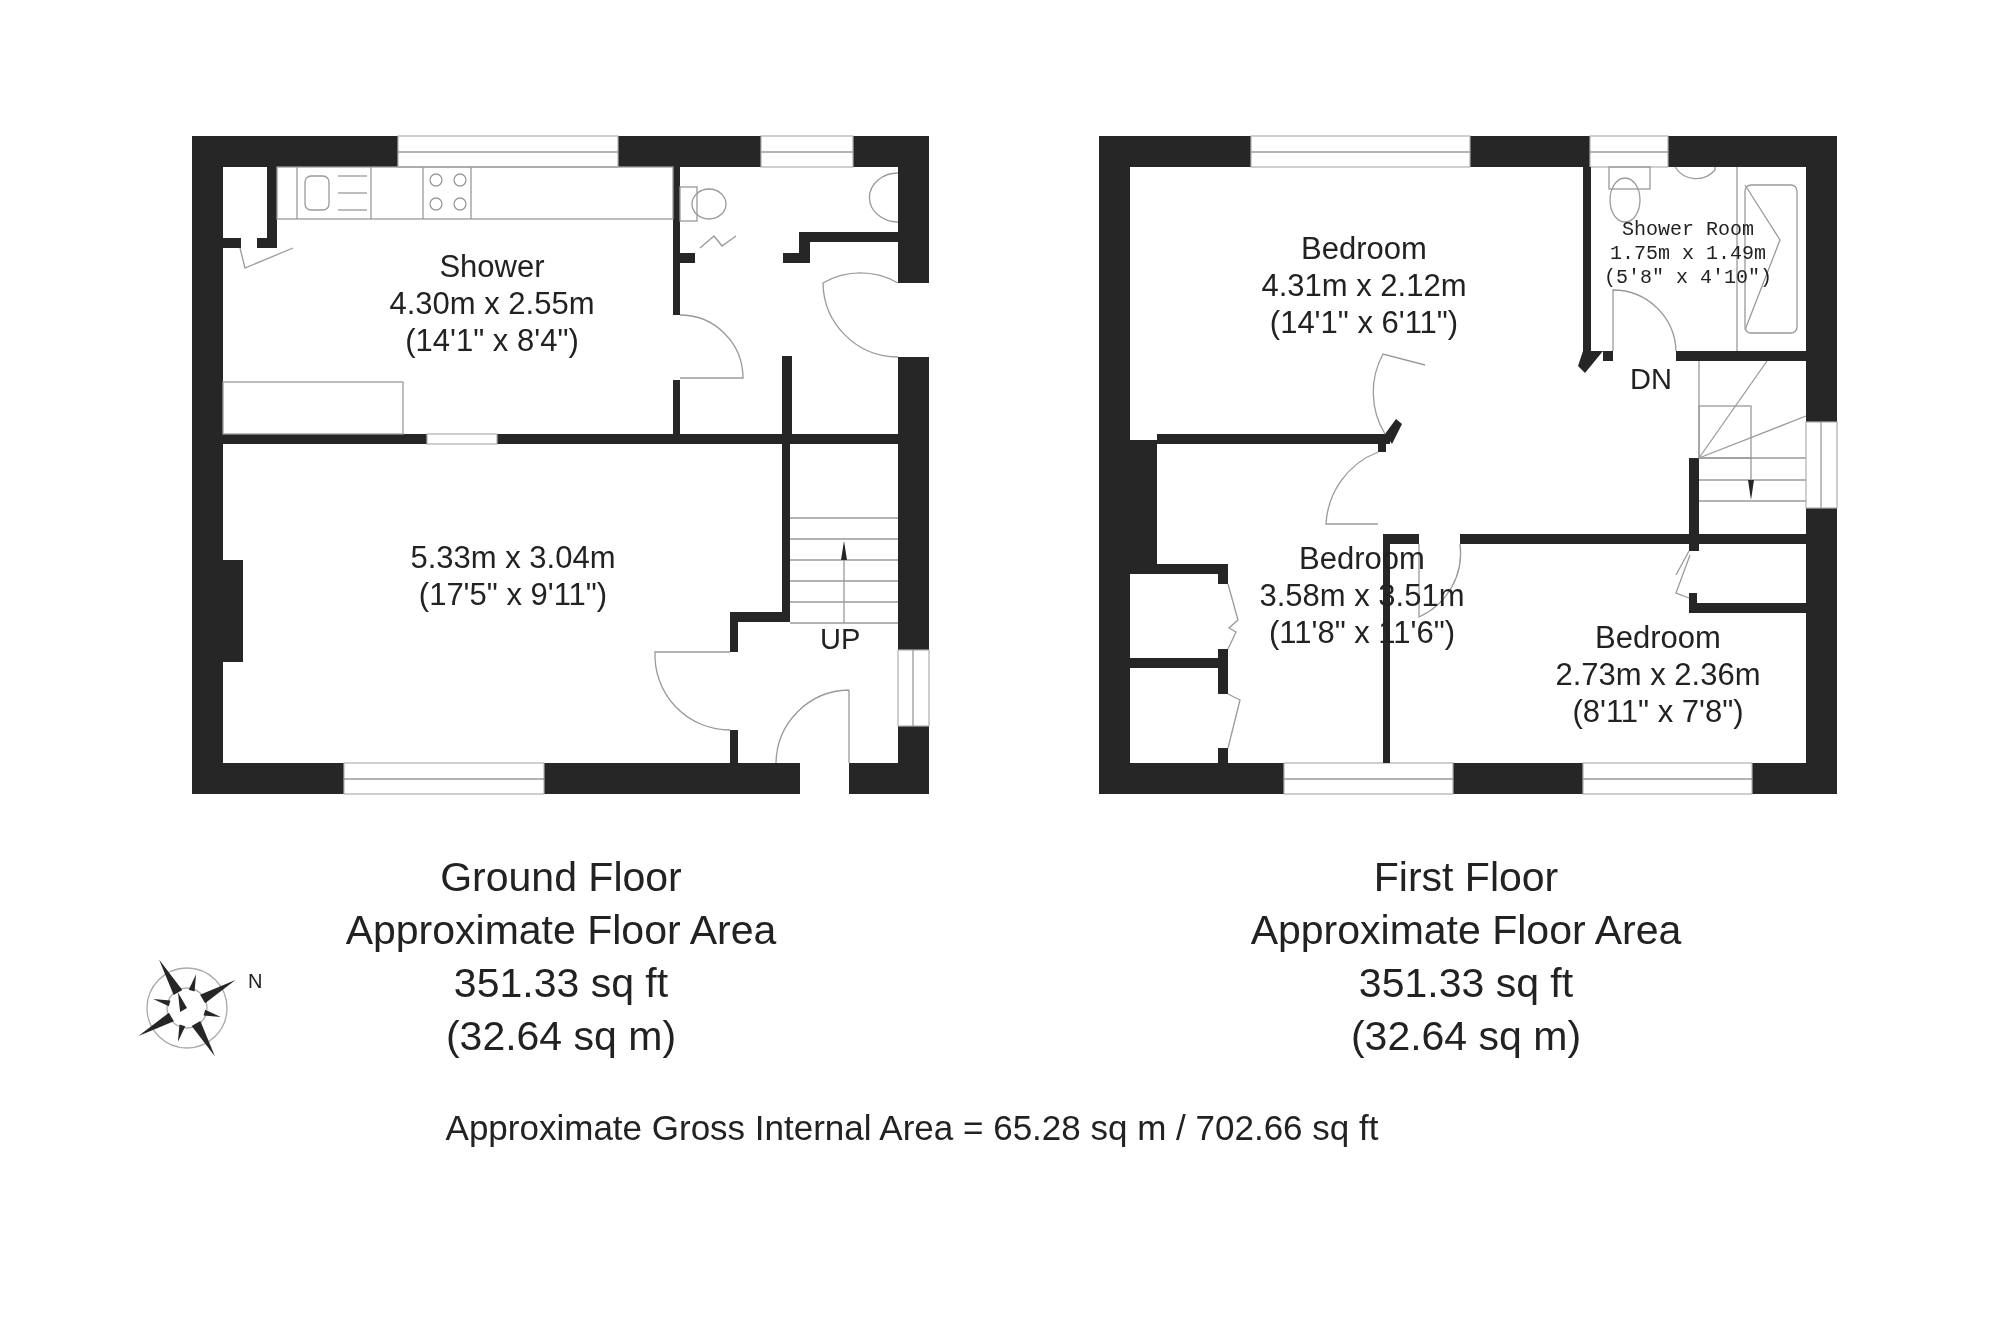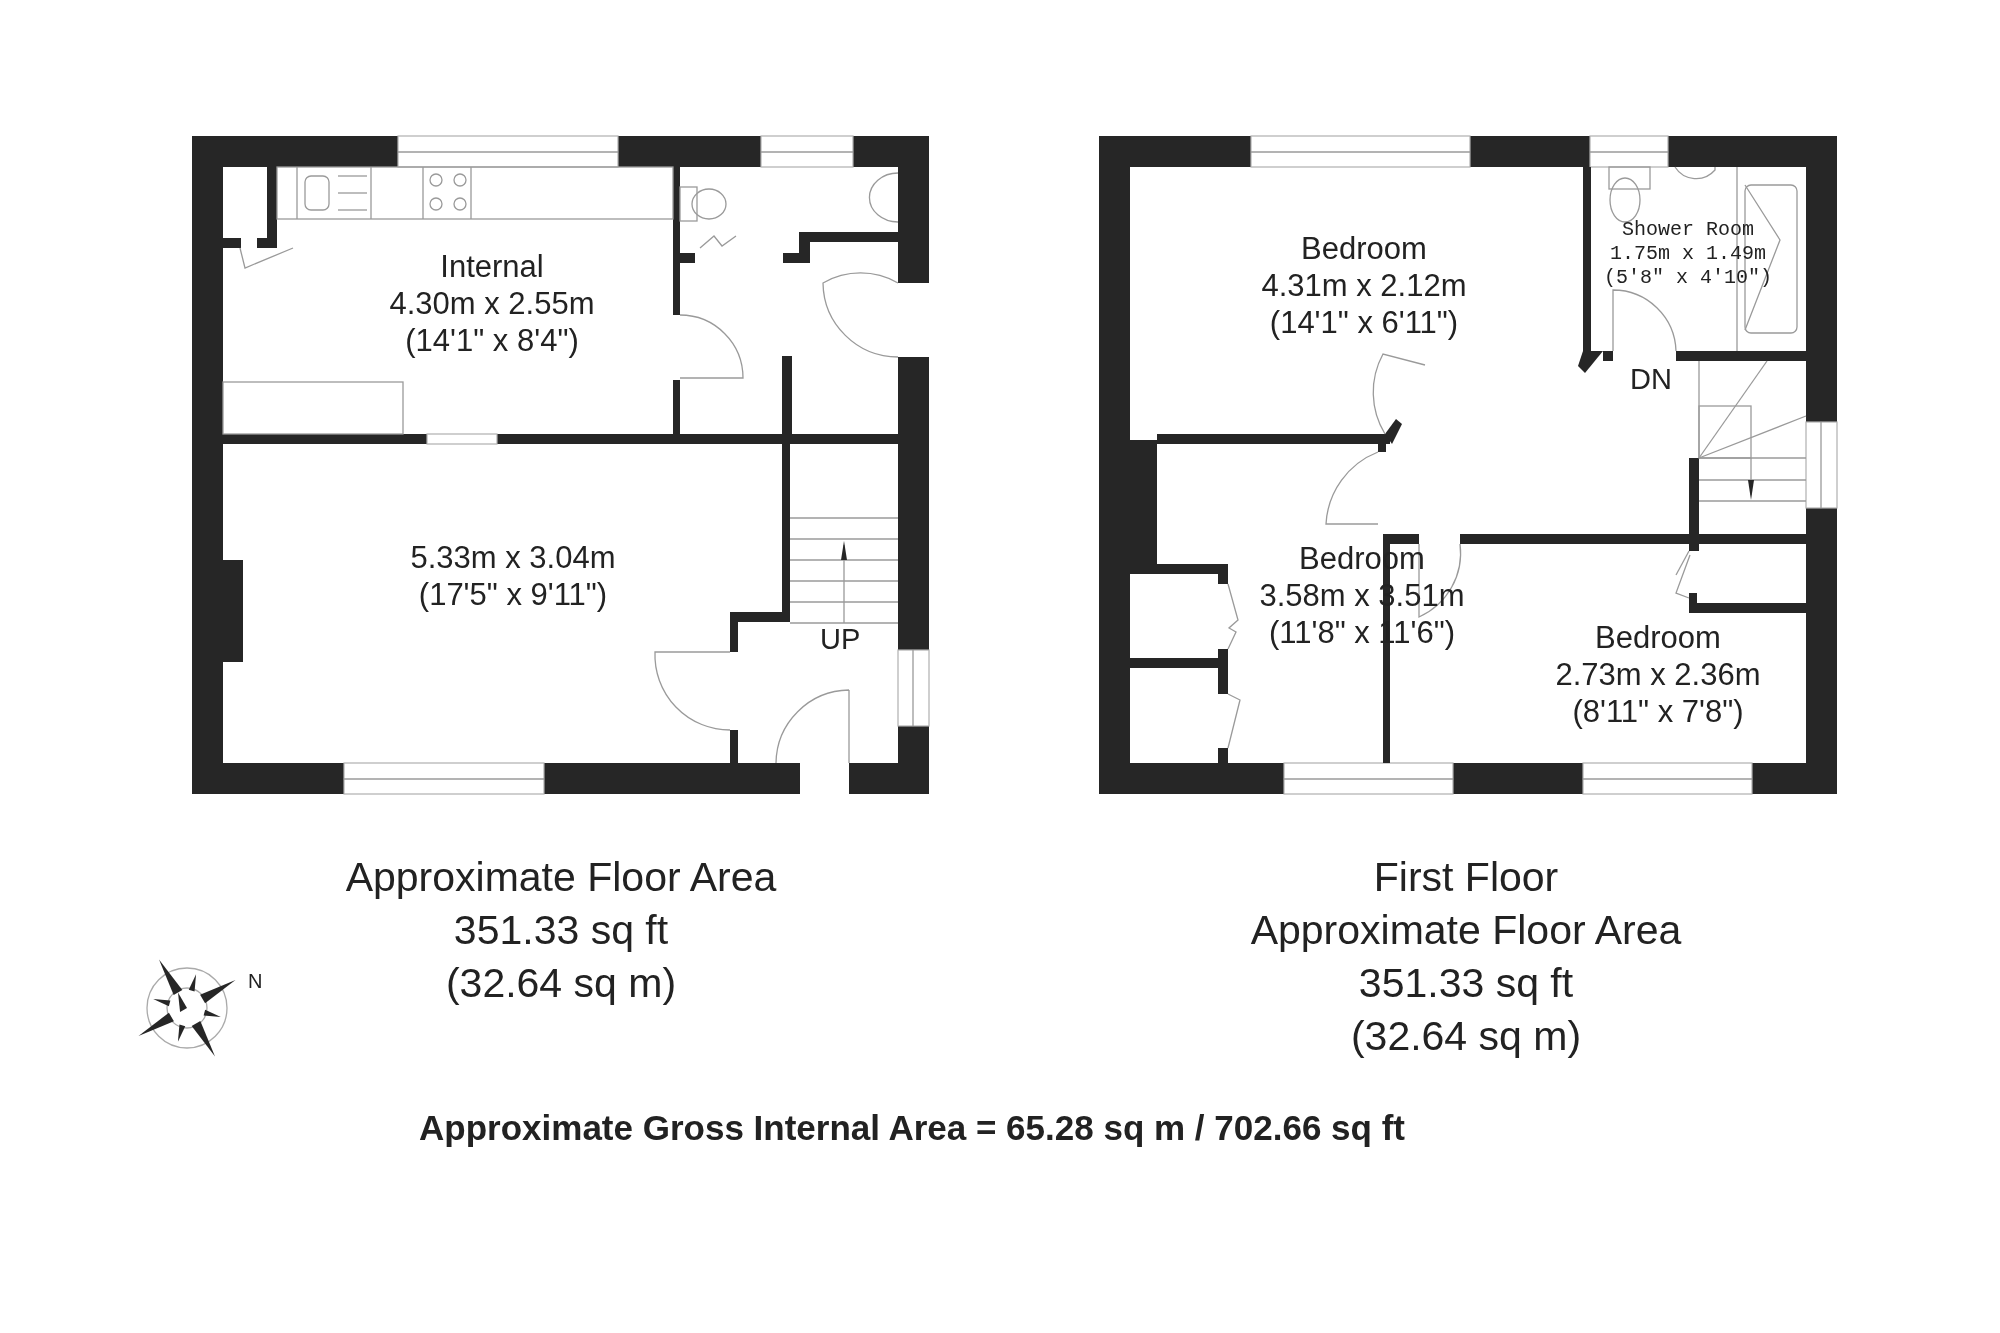--- a/index.html
+++ b/index.html
@@ -8,21 +8,21 @@
   svg.plan { position:absolute; left:0; top:0; width:2000px; height:1333px; }
   .wall { fill:#262626; }
   .line { fill:none; stroke:#9a9a9a; stroke-width:1.3; }
   .win  { fill:#ffffff; stroke:#b0b0b0; stroke-width:1.2; }
   .lbl { position:absolute; text-align:center; line-height:1.2; color:#222222; white-space:nowrap; }
   .room-name, .room-m, .room-ft { display:block; }
   .r-big { font-size:31px; }
   .r-small { font-size:20px;font-family:Liberation Mono, monospace; }
   .floor-cap { position:absolute; text-align:center; font-size:41px; line-height:53px; white-space:nowrap; }
   .floor-cap span { display:block; }
-  .footer { position:absolute; left:0; width:1824px; top:1105px; text-align:center; font-size:35px; line-height:46px;font-weight:bold; }
+  .footer { position:absolute; left:0; width:1824px; top:1105px; text-align:center; font-size:35px; line-height:46px; }
   .footer span { display:block; }
   .stair-lbl { position:absolute; font-size:29px; }
   .compass-n { position:absolute; left:248px; top:970px; font-size:20px; }
 </style>
 </head>
 <body>
 
 <svg class="plan" viewBox="0 0 2000 1333" xmlns="http://www.w3.org/2000/svg">
 
   <g>
@@ -230,21 +230,21 @@
       <polygon points="-5,-18 5,-18 0,-56" transform="rotate(240)"></polygon>
       <polygon points="-3,-18 3,-18 0,-35" transform="rotate(15)"></polygon>
       <polygon points="-3,-18 3,-18 0,-35" transform="rotate(105)"></polygon>
       <polygon points="-3,-18 3,-18 0,-35" transform="rotate(195)"></polygon>
       <polygon points="-3,-18 3,-18 0,-35" transform="rotate(285)"></polygon>
     </g>
   </g>
 </svg>
 
 <div class="lbl r-big" style="left:367px; top:248px; width:250px;">
-  <span class="room-name">Internal</span>
+  <span class="room-name">Shower</span>
   <span class="room-m">4.30m x 2.55m</span>
   <span class="room-ft">(14'1" x 8'4")</span>
 </div>
 <div class="lbl r-big" style="left:363px; top:539px; width:300px;">
   <span class="room-m">5.33m x 3.04m</span>
   <span class="room-ft">(17'5" x 9'11")</span>
 </div>
 <div class="stair-lbl" style="left:820px; top:623px;">UP</div>
 
 <div class="lbl r-big" style="left:1239px; top:230px; width:250px;">
@@ -263,20 +263,21 @@
   <span class="room-ft">(11'8" x 11'6")</span>
 </div>
 <div class="lbl r-big" style="left:1533px; top:619px; width:250px;">
   <span class="room-name">Bedroom</span>
   <span class="room-m">2.73m x 2.36m</span>
   <span class="room-ft">(8'11" x 7'8")</span>
 </div>
 <div class="stair-lbl" style="left:1630px; top:363px;">DN</div>
 
 <div class="floor-cap" style="left:311px; top:851px; width:500px;">
+  <span>Ground Floor</span>
   <span>Approximate Floor Area</span>
   <span>351.33 sq ft</span>
   <span>(32.64 sq m)</span>
 </div>
 <div class="floor-cap" style="left:1216px; top:851px; width:500px;">
   <span>First Floor</span>
   <span>Approximate Floor Area</span>
   <span>351.33 sq ft</span>
   <span>(32.64 sq m)</span>
 </div>

